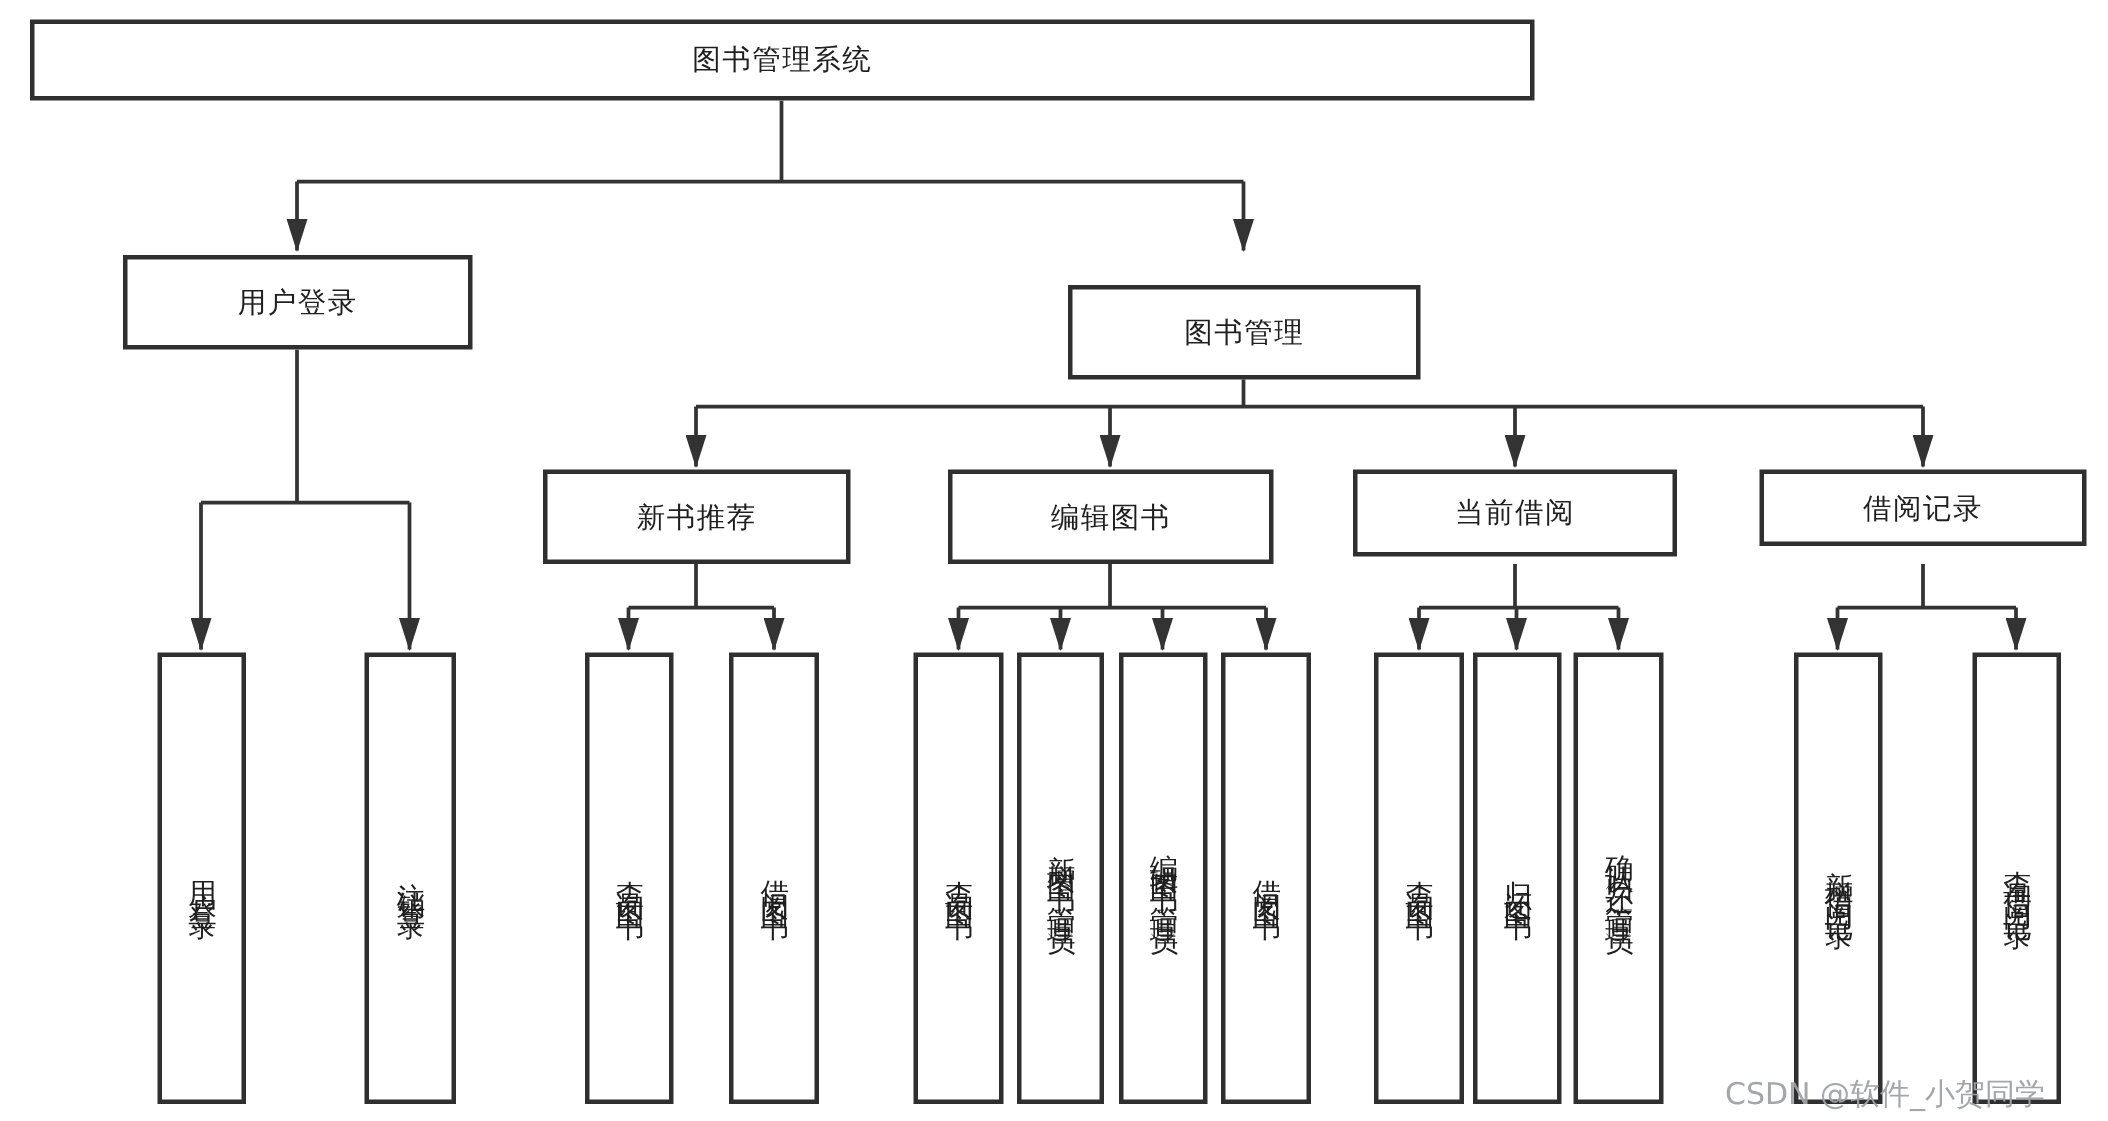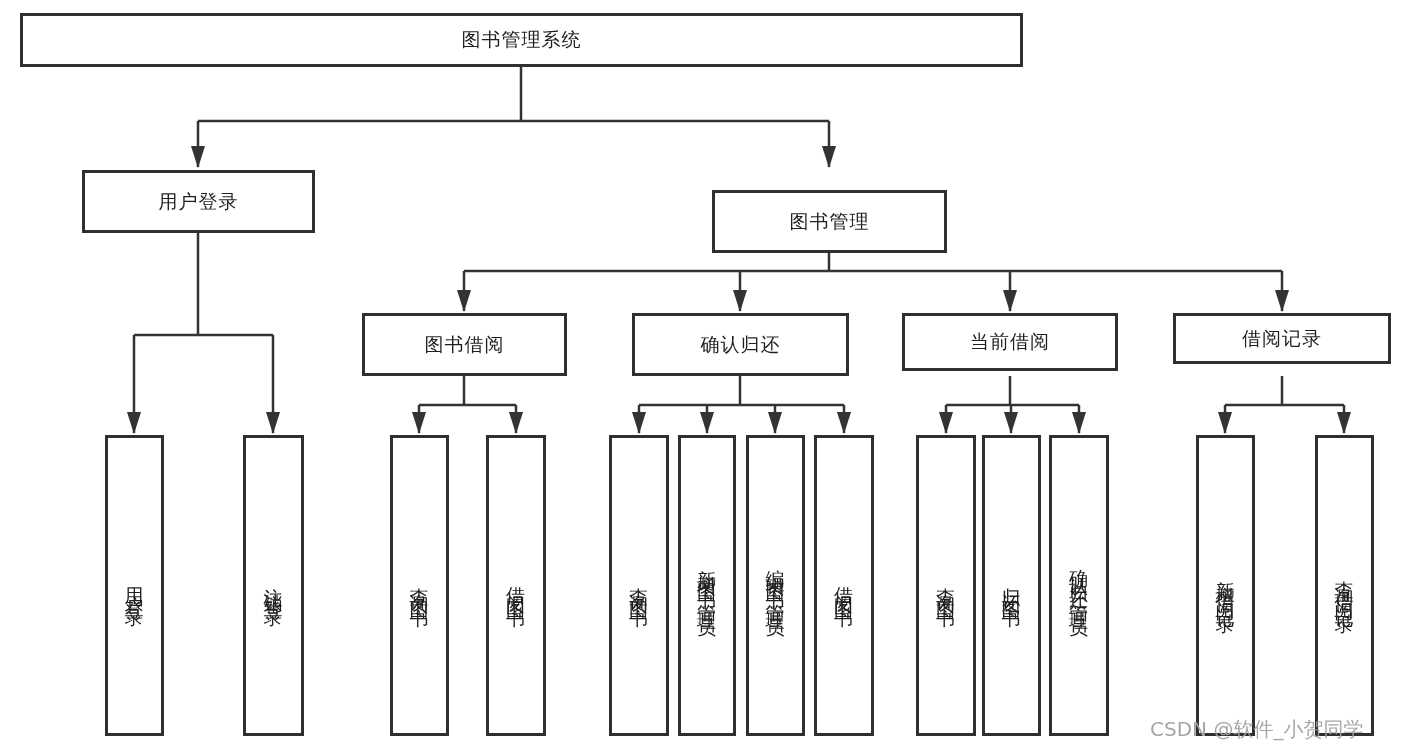--- a/index.html
+++ b/index.html
@@ -132,24 +132,24 @@
   </div>
 
   <div class="node h n-l2a">
     <span>用户登录</span>
   </div>
   <div class="node h n-l2b">
     <span>图书管理</span>
   </div>
 
   <div class="node h n-l3a">
-    <span>图书借阅</span>
+    <span>新书推荐</span>
   </div>
   <div class="node h n-l3b">
-    <span>确认归还</span>
+    <span>编辑图书</span>
   </div>
   <div class="node h n-l3c">
     <span>当前借阅</span>
   </div>
   <div class="node h n-l3d">
     <span>借阅记录</span>
   </div>
 
   <div class="node v leaf n-lf0">
     <span class="vtext">用户登录</span>

